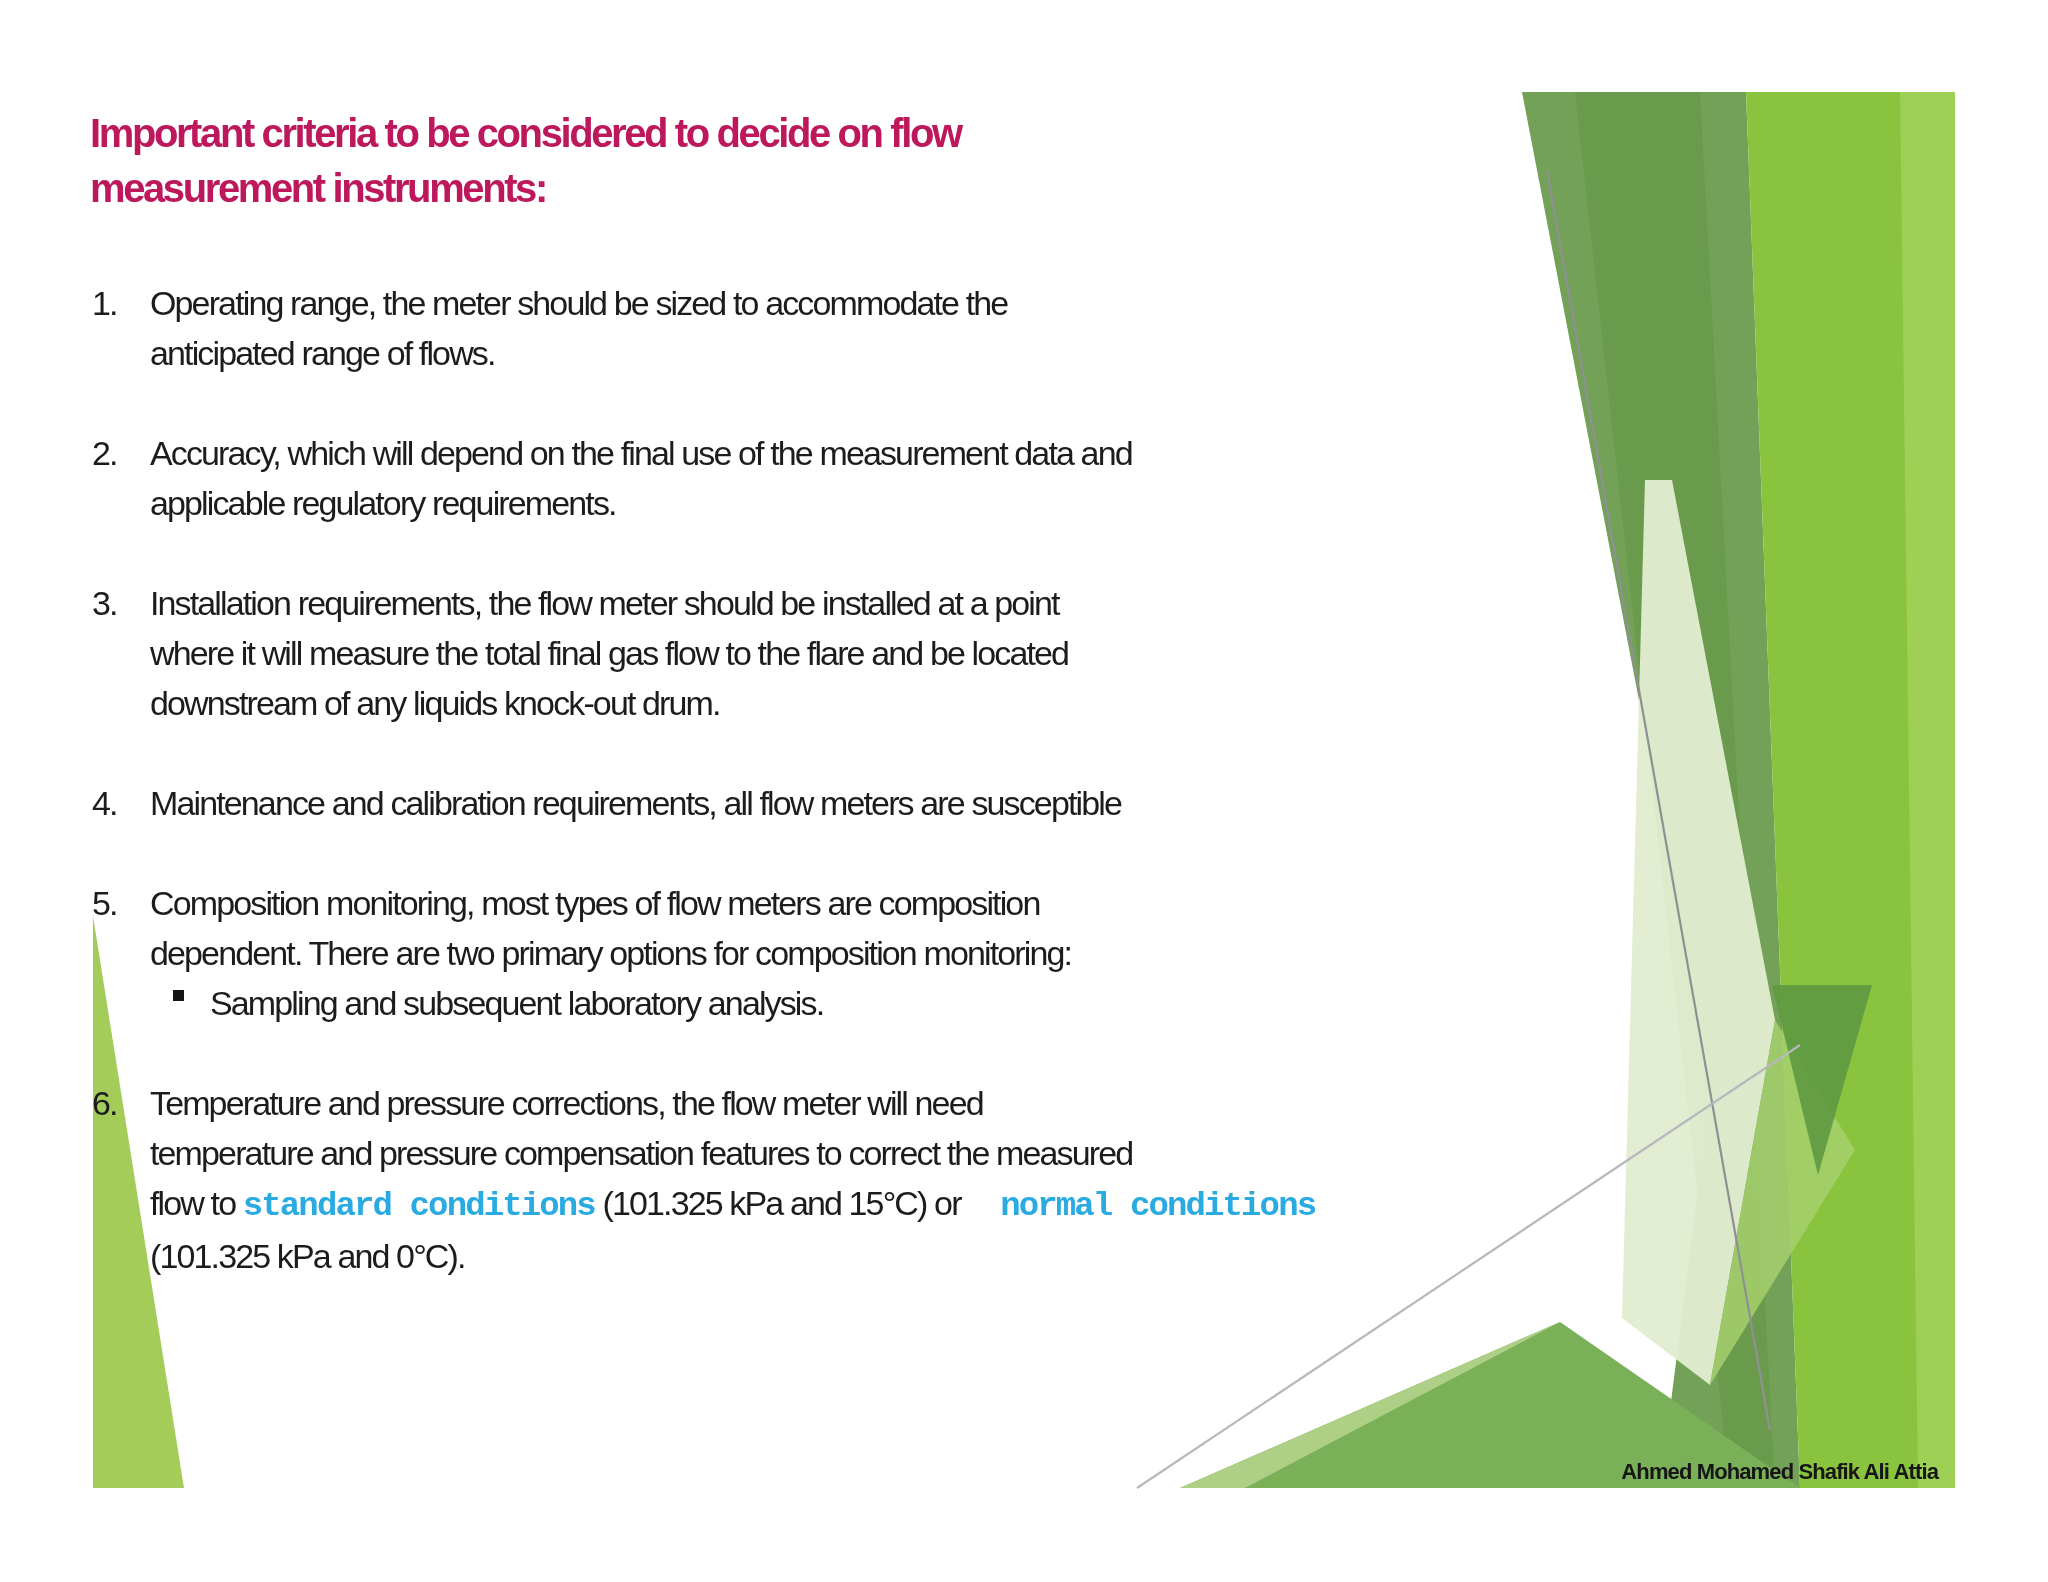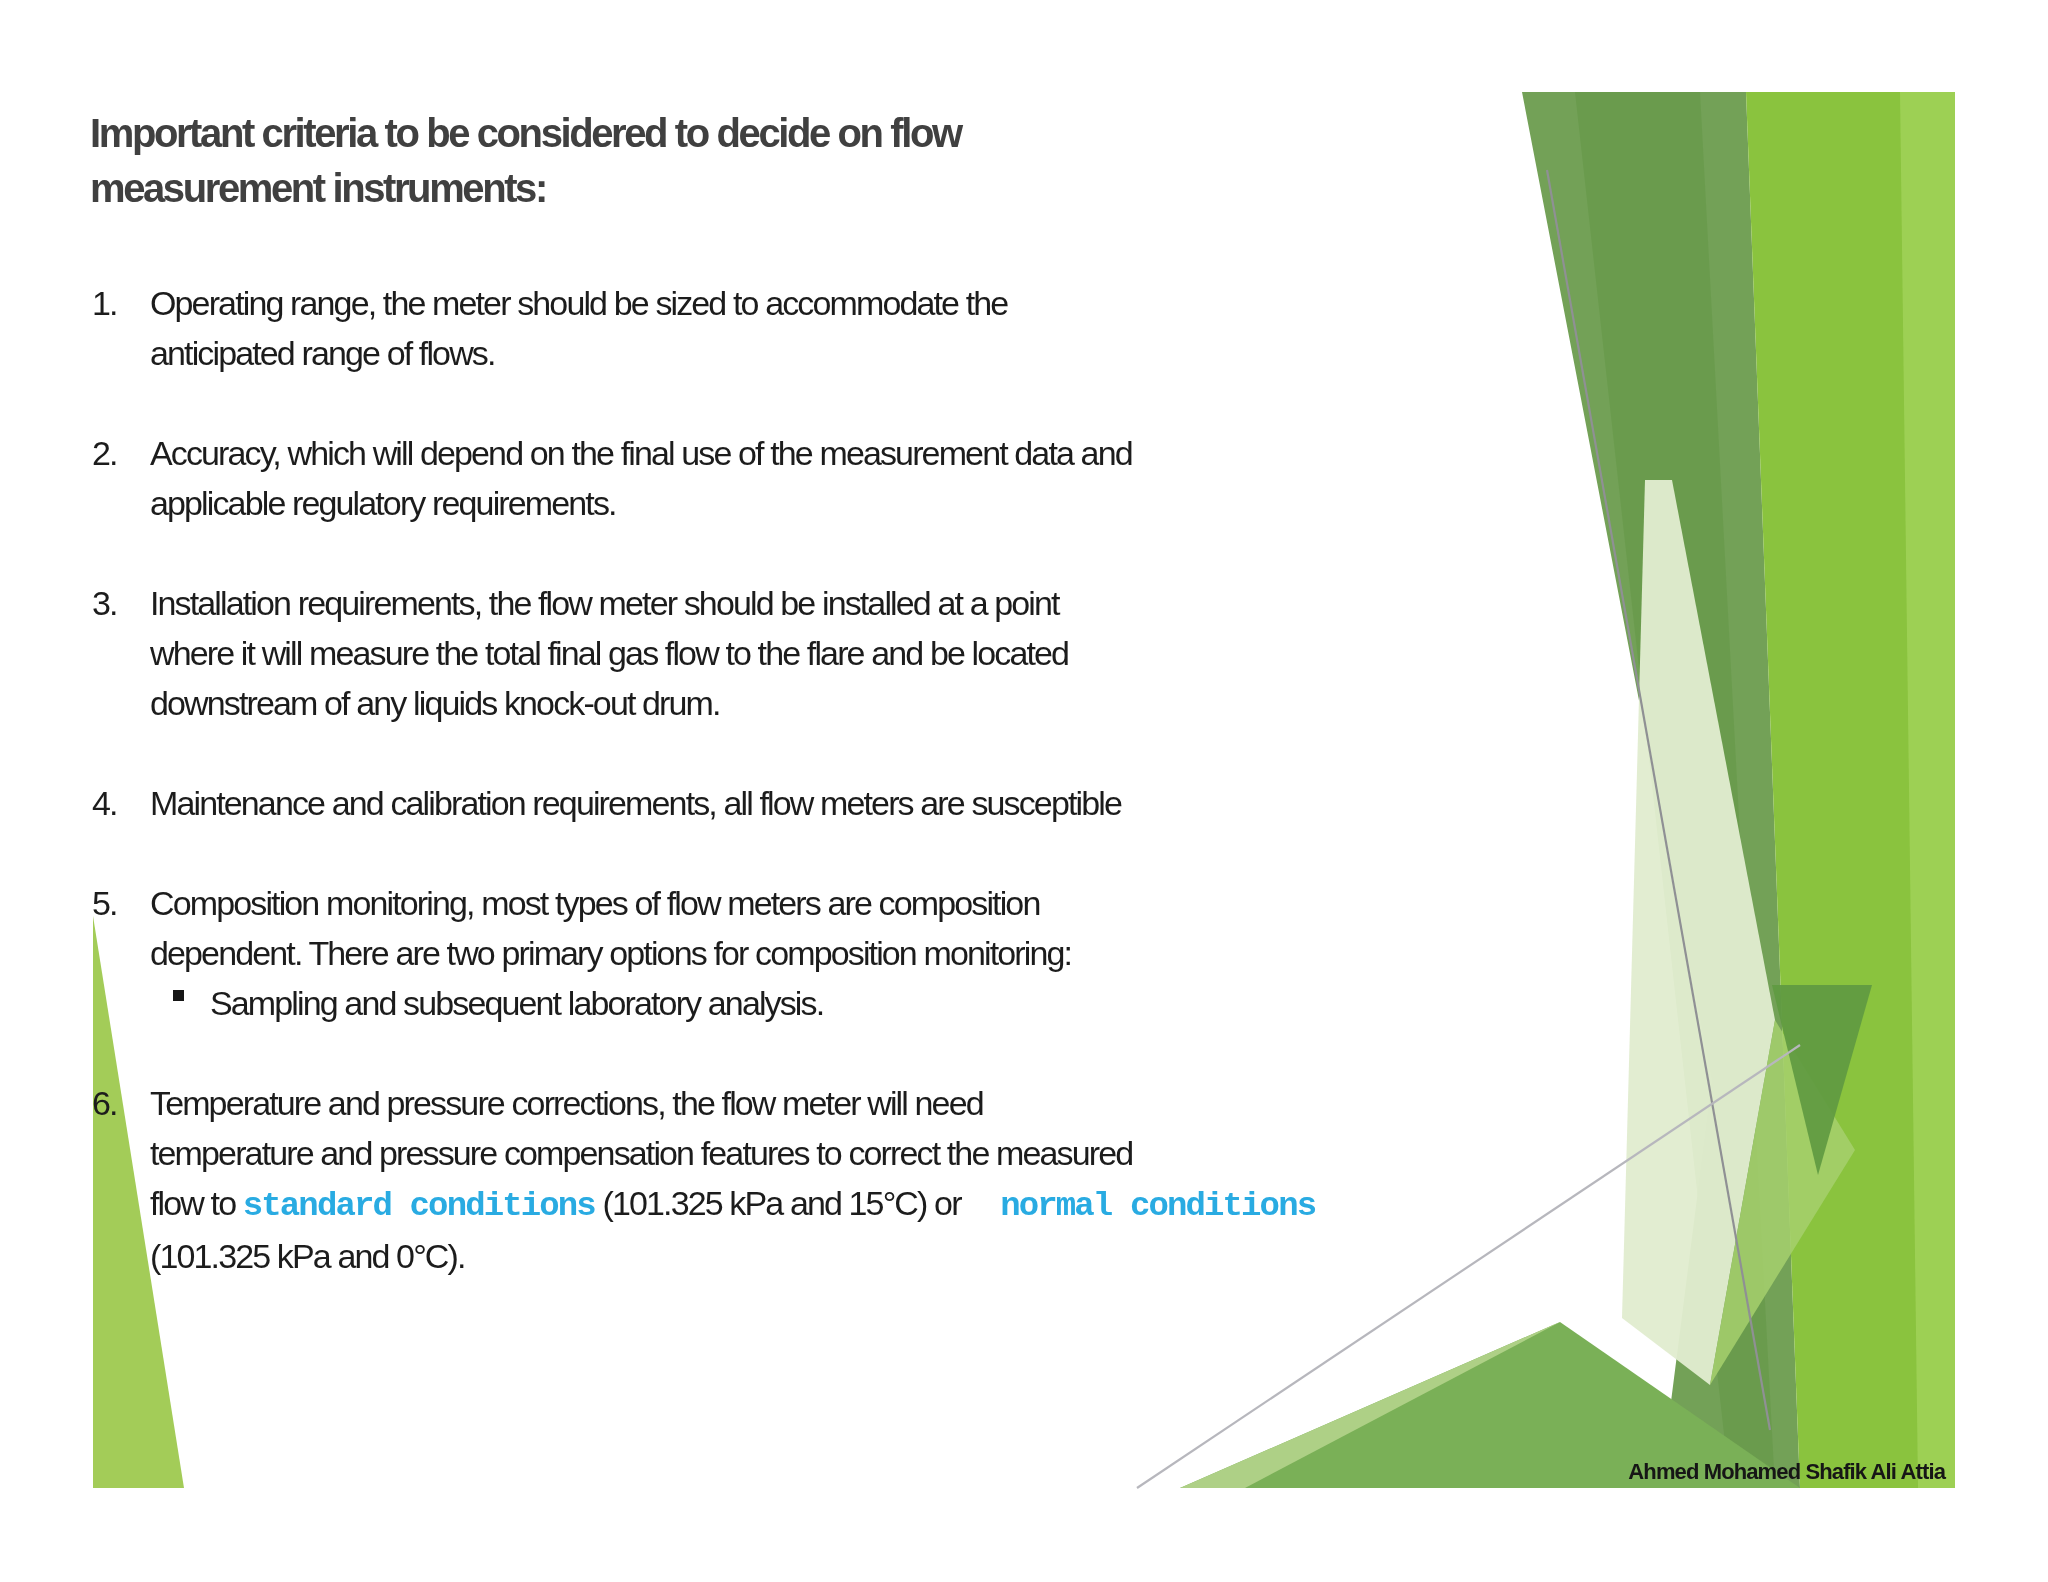--- a/index.html
+++ b/index.html
@@ -25,21 +25,21 @@
   .num{flex:none;width:58px;}
   .itembody{flex:1;}
   .ln{white-space:pre;}
   .sub{display:flex;align-items:center;}
   .sq{
     flex:none;display:inline-block;width:11px;height:11px;background:#161616;
     margin:0 26px 0 23px;position:relative;top:-8px;
   }
   .accent{font-weight:bold;font-family:Liberation Mono, monospace;}
   .footer{
-    position:absolute;right:103px;top:1459px;
+    position:absolute;right:110px;top:1459px;
     font-size:22px;font-weight:bold;letter-spacing:-0.04em;color:#161616;
   }
 </style>
 </head>
 <body>
 
 <div class="slide">
 
   <svg class="deco" viewBox="0 0 2048 1582" xmlns="http://www.w3.org/2000/svg">
     <polygon points="1522,92 1746,92 1800,1488 1660,1488 1712,1080" fill="#73a157"></polygon>
@@ -49,21 +49,21 @@
     <polygon opacity="0.96" points="1645,480 1672,480 1775,1020 1710,1385 1622,1318" fill="#e1eccf"></polygon>
     <polygon opacity="0.85" points="1775,1020 1855,1150 1710,1385" fill="#a6d06d"></polygon>
     <polygon opacity="0.92" points="1772,985 1872,985 1818,1175" fill="#5f9a41"></polygon>
     <polygon points="1560,1322 1800,1488 1180,1488" fill="#7ab057"></polygon>
     <polygon points="1560,1322 1245,1488 1180,1488" fill="#aed086"></polygon>
     <line x1="1547" y1="170" x2="1770" y2="1430" stroke-width="2.2" stroke="#8f9094"></line>
     <line x1="1137" y1="1488" x2="1800" y2="1045" stroke-width="2.2" stroke="#b7b7bd"></line>
     <polygon points="93,916 184,1488 93,1488" fill="#a3cc58"></polygon>
   </svg>
 
-  <h1 class="title" style="color: #404040;">Important criteria to be considered to decide on flow
+  <h1 class="title" style="color: #be185d;">Important criteria to be considered to decide on flow
 measurement instruments:</h1>
 
   <ol class="list" id="criteria-list">
       <li class="item">
         <span class="num">1.</span>
         <div class="itembody">
           <div class="ln"><span>Operating range, the meter should be sized to accommodate the</span></div>
           <div class="ln"><span>anticipated range of flows.</span></div>
         </div>
       </li>

